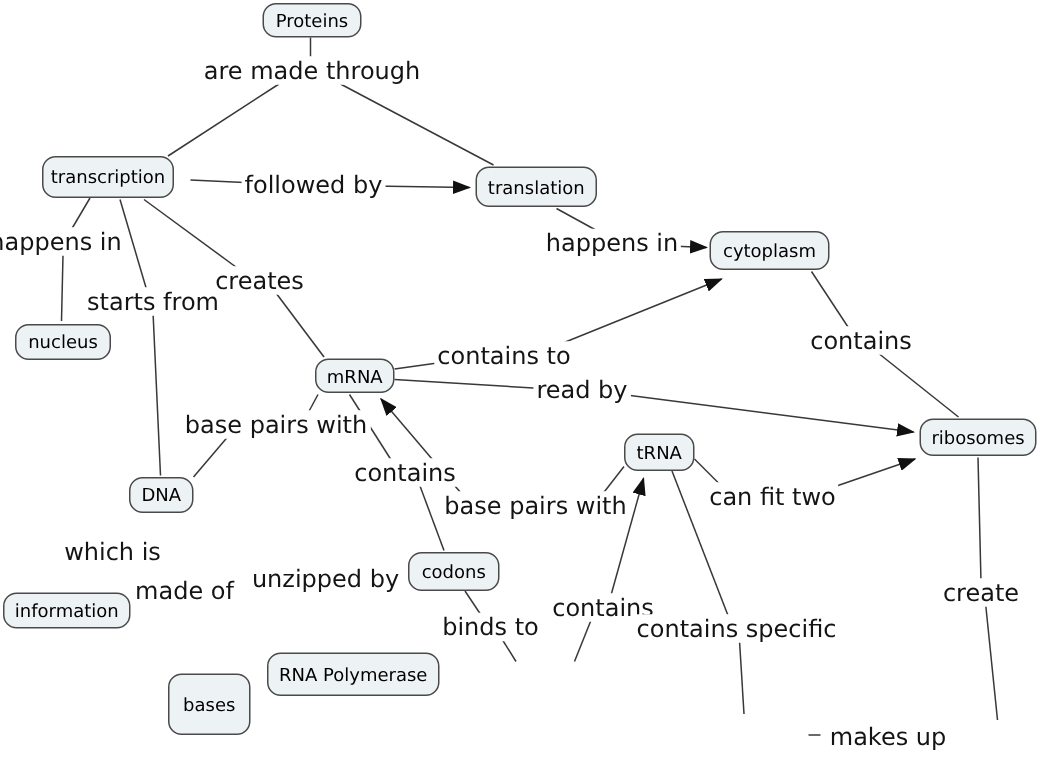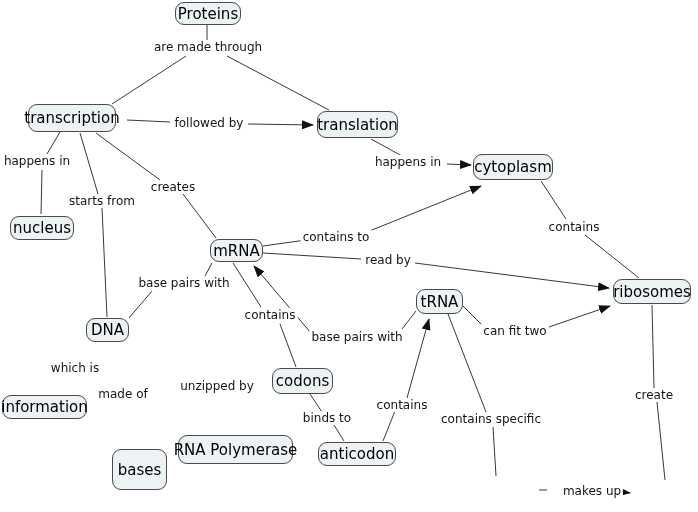--- a/index.html
+++ b/index.html
@@ -5,26 +5,26 @@
   html,body{margin:0;padding:0;background:#fff;}
   .canvas{
     position:relative;width:698px;height:512px;background:#ffffff;
     font-family:"DejaVu Sans","Liberation Sans",sans-serif;overflow:hidden;
   }
   .edges-svg{position:absolute;left:0;top:0;}
   .node{
     position:absolute;box-sizing:border-box;
     background:#edf3f4;border:1px solid #4a4a4a;border-radius:9px;
     display:flex;align-items:center;justify-content:center;
-    font-size:15px;color:#000;white-space:nowrap;
+    font-size:12px;color:#000;white-space:nowrap;
   }
   .edge-label{
     position:absolute;transform:translate(-50%,-50%);
     background:#ffffff;padding:0 2px;
-    font-size:12px;color:#141414;white-space:nowrap;
+    font-size:16px;color:#141414;white-space:nowrap;
   }
 </style>
 </head>
 <body>
 
 <div class="canvas">
 
   <svg class="edges-svg" width="698" height="512" viewBox="0 0 698 512">
     <defs>
       <marker id="arrow" viewBox="0 0 12 9" refX="11" refY="4.5" markerWidth="12" markerHeight="9" orient="auto">
@@ -96,21 +96,20 @@
   <div class="node" style="left:473px;top:154px;width:80px;height:26px">cytoplasm</div>
   <div class="node" style="left:10px;top:216px;width:64px;height:24px">nucleus</div>
   <div class="node" style="left:210px;top:239px;width:53px;height:23px">mRNA</div>
   <div class="node" style="left:613px;top:279px;width:78px;height:25px">ribosomes</div>
   <div class="node" style="left:416px;top:289px;width:47px;height:25px">tRNA</div>
   <div class="node" style="left:86px;top:318px;width:43px;height:24px">DNA</div>
   <div class="node" style="left:272px;top:368px;width:61px;height:26px">codons</div>
   <div class="node" style="left:2px;top:395px;width:85px;height:24px">information</div>
   <div class="node" style="left:112px;top:449px;width:55px;height:41px">bases</div>
   <div class="node" style="left:178px;top:435px;width:115px;height:29px">RNA Polymerase</div>
-  <div class="node" style="left:318px;top:442px;width:78px;height:24px">anticodon</div>
 
   <div class="edge-label" style="left:208px;top:47px">are made through</div>
   <div class="edge-label" style="left:209px;top:123px">followed by</div>
   <div class="edge-label" style="left:37px;top:161px">happens in</div>
   <div class="edge-label" style="left:102px;top:201px">starts from</div>
   <div class="edge-label" style="left:173px;top:187px">creates</div>
   <div class="edge-label" style="left:408px;top:162px">happens in</div>
   <div class="edge-label" style="left:336px;top:237px">contains to</div>
   <div class="edge-label" style="left:388px;top:260px">read by</div>
   <div class="edge-label" style="left:574px;top:227px">contains</div>

